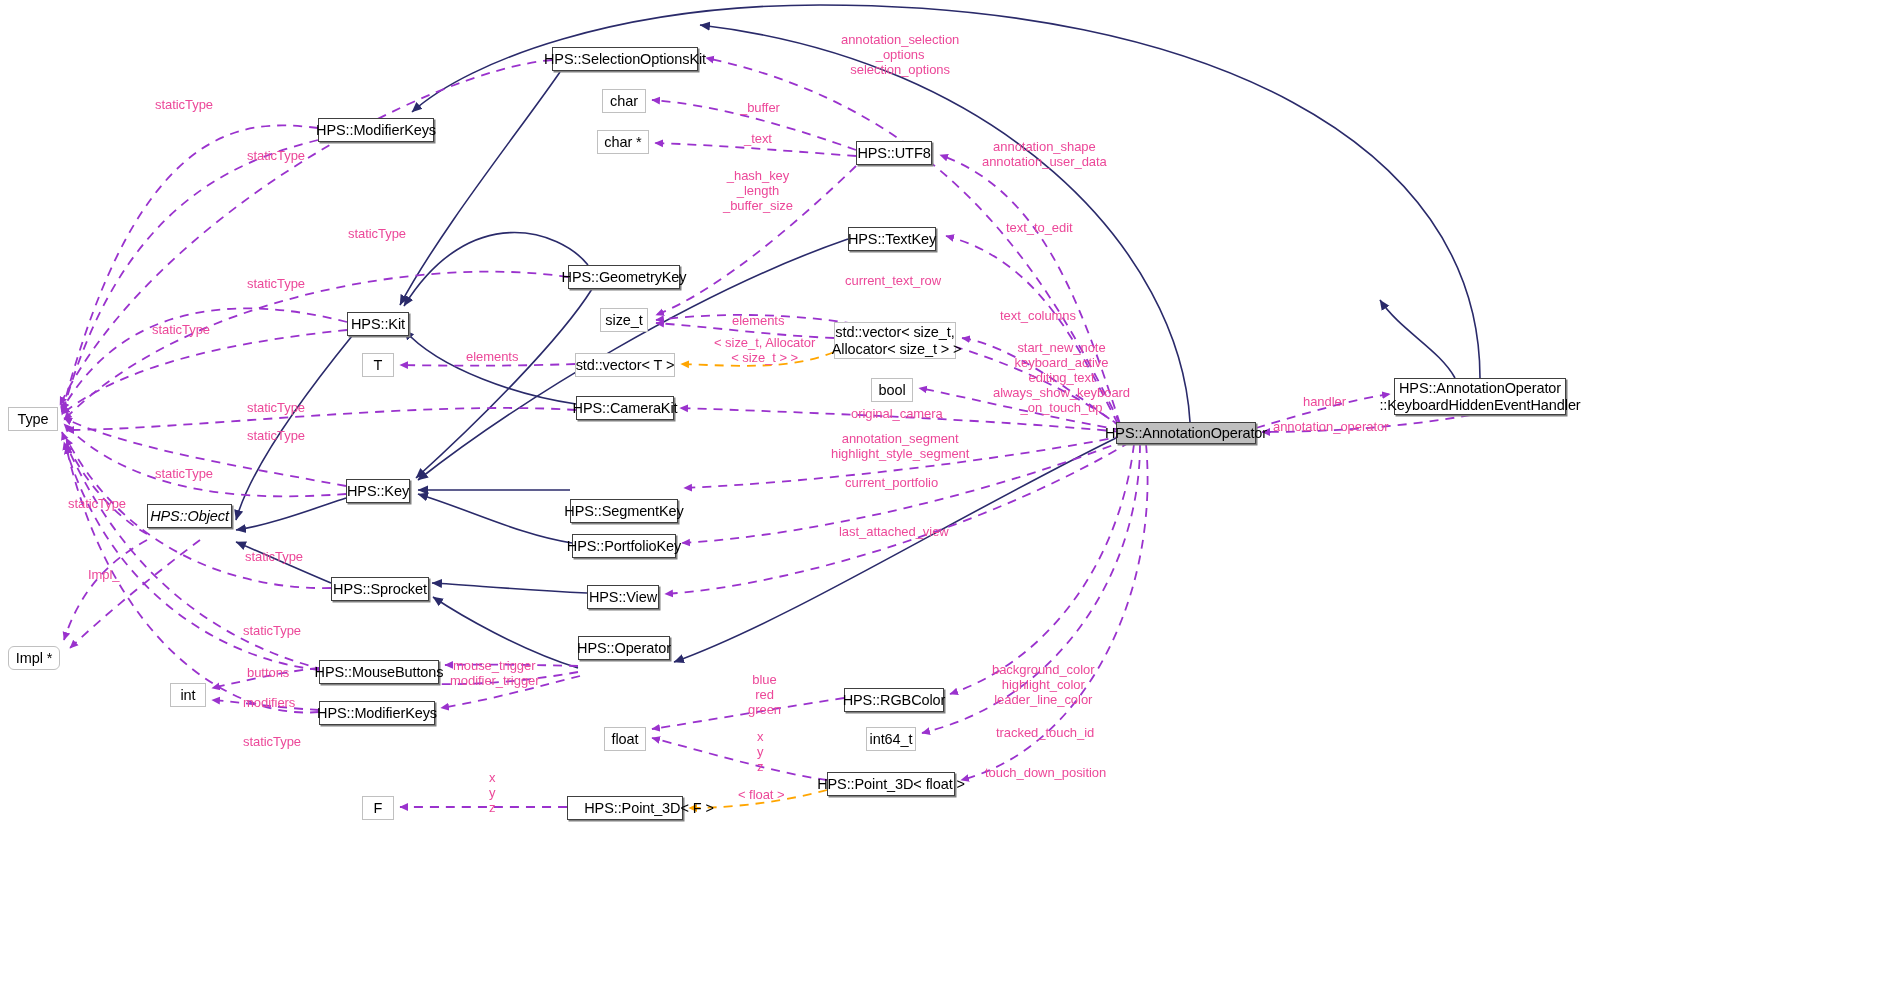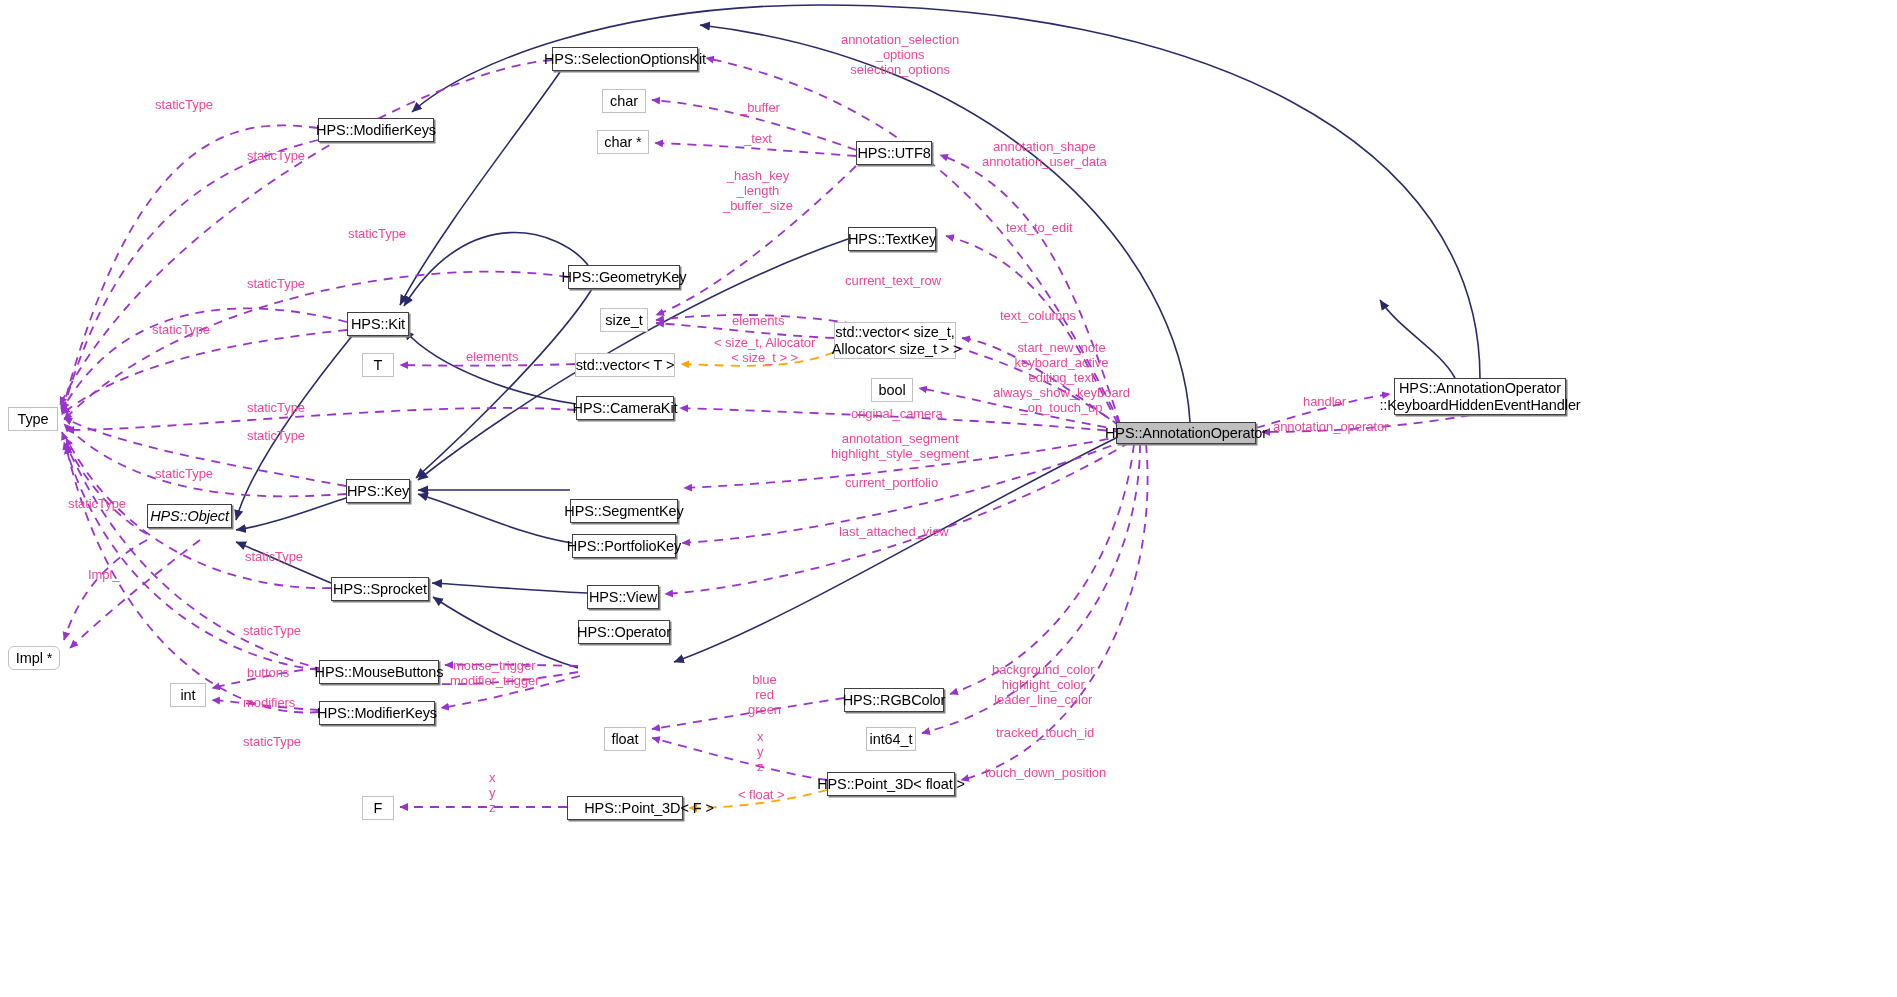--- a/index.html
+++ b/index.html
@@ -211,21 +211,21 @@
       <div class="node-box solid" style="left: 552px; top: 47px; width: 146px; height: 24px;">HPS::SelectionOptionsKit</div>
       <div class="node-box plain" style="left: 602px; top: 89px; width: 44px; height: 24px;">char</div>
       <div class="node-box plain" style="left: 597px; top: 130px; width: 52px; height: 24px;">char *</div>
       <div class="node-box solid" style="left: 568px; top: 265px; width: 112px; height: 24px;">HPS::GeometryKey</div>
       <div class="node-box plain" style="left: 600px; top: 308px; width: 48px; height: 24px;">size_t</div>
       <div class="node-box plain" style="left: 575px; top: 353px; width: 100px; height: 24px;">std::vector&lt; T &gt;</div>
       <div class="node-box solid" style="left: 576px; top: 396px; width: 98px; height: 24px;">HPS::CameraKit</div>
       <div class="node-box solid" style="left: 570px; top: 479px; width: 108px; height: 24px; margin-top: 20px;">HPS::SegmentKey</div>
       <div class="node-box solid" style="left: 572px; top: 534px; width: 104px; height: 24px;">HPS::PortfolioKey</div>
       <div class="node-box solid" style="left: 587px; top: 585px; width: 72px; height: 24px;">HPS::View</div>
-      <div class="node-box solid" style="left: 578px; top: 620px; width: 92px; height: 24px;">HPS::Operator</div>
+      <div class="node-box solid" style="left: 578px; top: 636px; width: 92px; height: 24px;">HPS::Operator</div>
       <div class="node-box plain" style="left: 604px; top: 727px; width: 42px; height: 24px;">float</div>
       <div class="node-box solid" style="left: 567px; top: 796px; width: 116px; height: 24px; padding-left: 48px;">HPS::Point_3D&lt; F &gt;</div>
       <div class="node-box solid" style="left: 848px; top: 227px; width: 88px; height: 24px;">HPS::TextKey</div>
       <div class="node-box solid" style="left: 856px; top: 141px; width: 76px; height: 24px;">HPS::UTF8</div>
       <div class="node-box plain" style="left: 834px; top: 322px; width: 122px; height: 37px;">std::vector&lt; size_t,
  Allocator&lt; size_t &gt; &gt;</div>
       <div class="node-box plain" style="left: 871px; top: 378px; width: 42px; height: 24px;">bool</div>
       <div class="node-box solid" style="left: 844px; top: 688px; width: 100px; height: 24px;">HPS::RGBColor</div>
       <div class="node-box plain" style="left: 866px; top: 727px; width: 50px; height: 24px;">int64_t</div>
       <div class="node-box solid" style="left: 827px; top: 772px; width: 128px; height: 24px;">HPS::Point_3D&lt; float &gt;</div>

